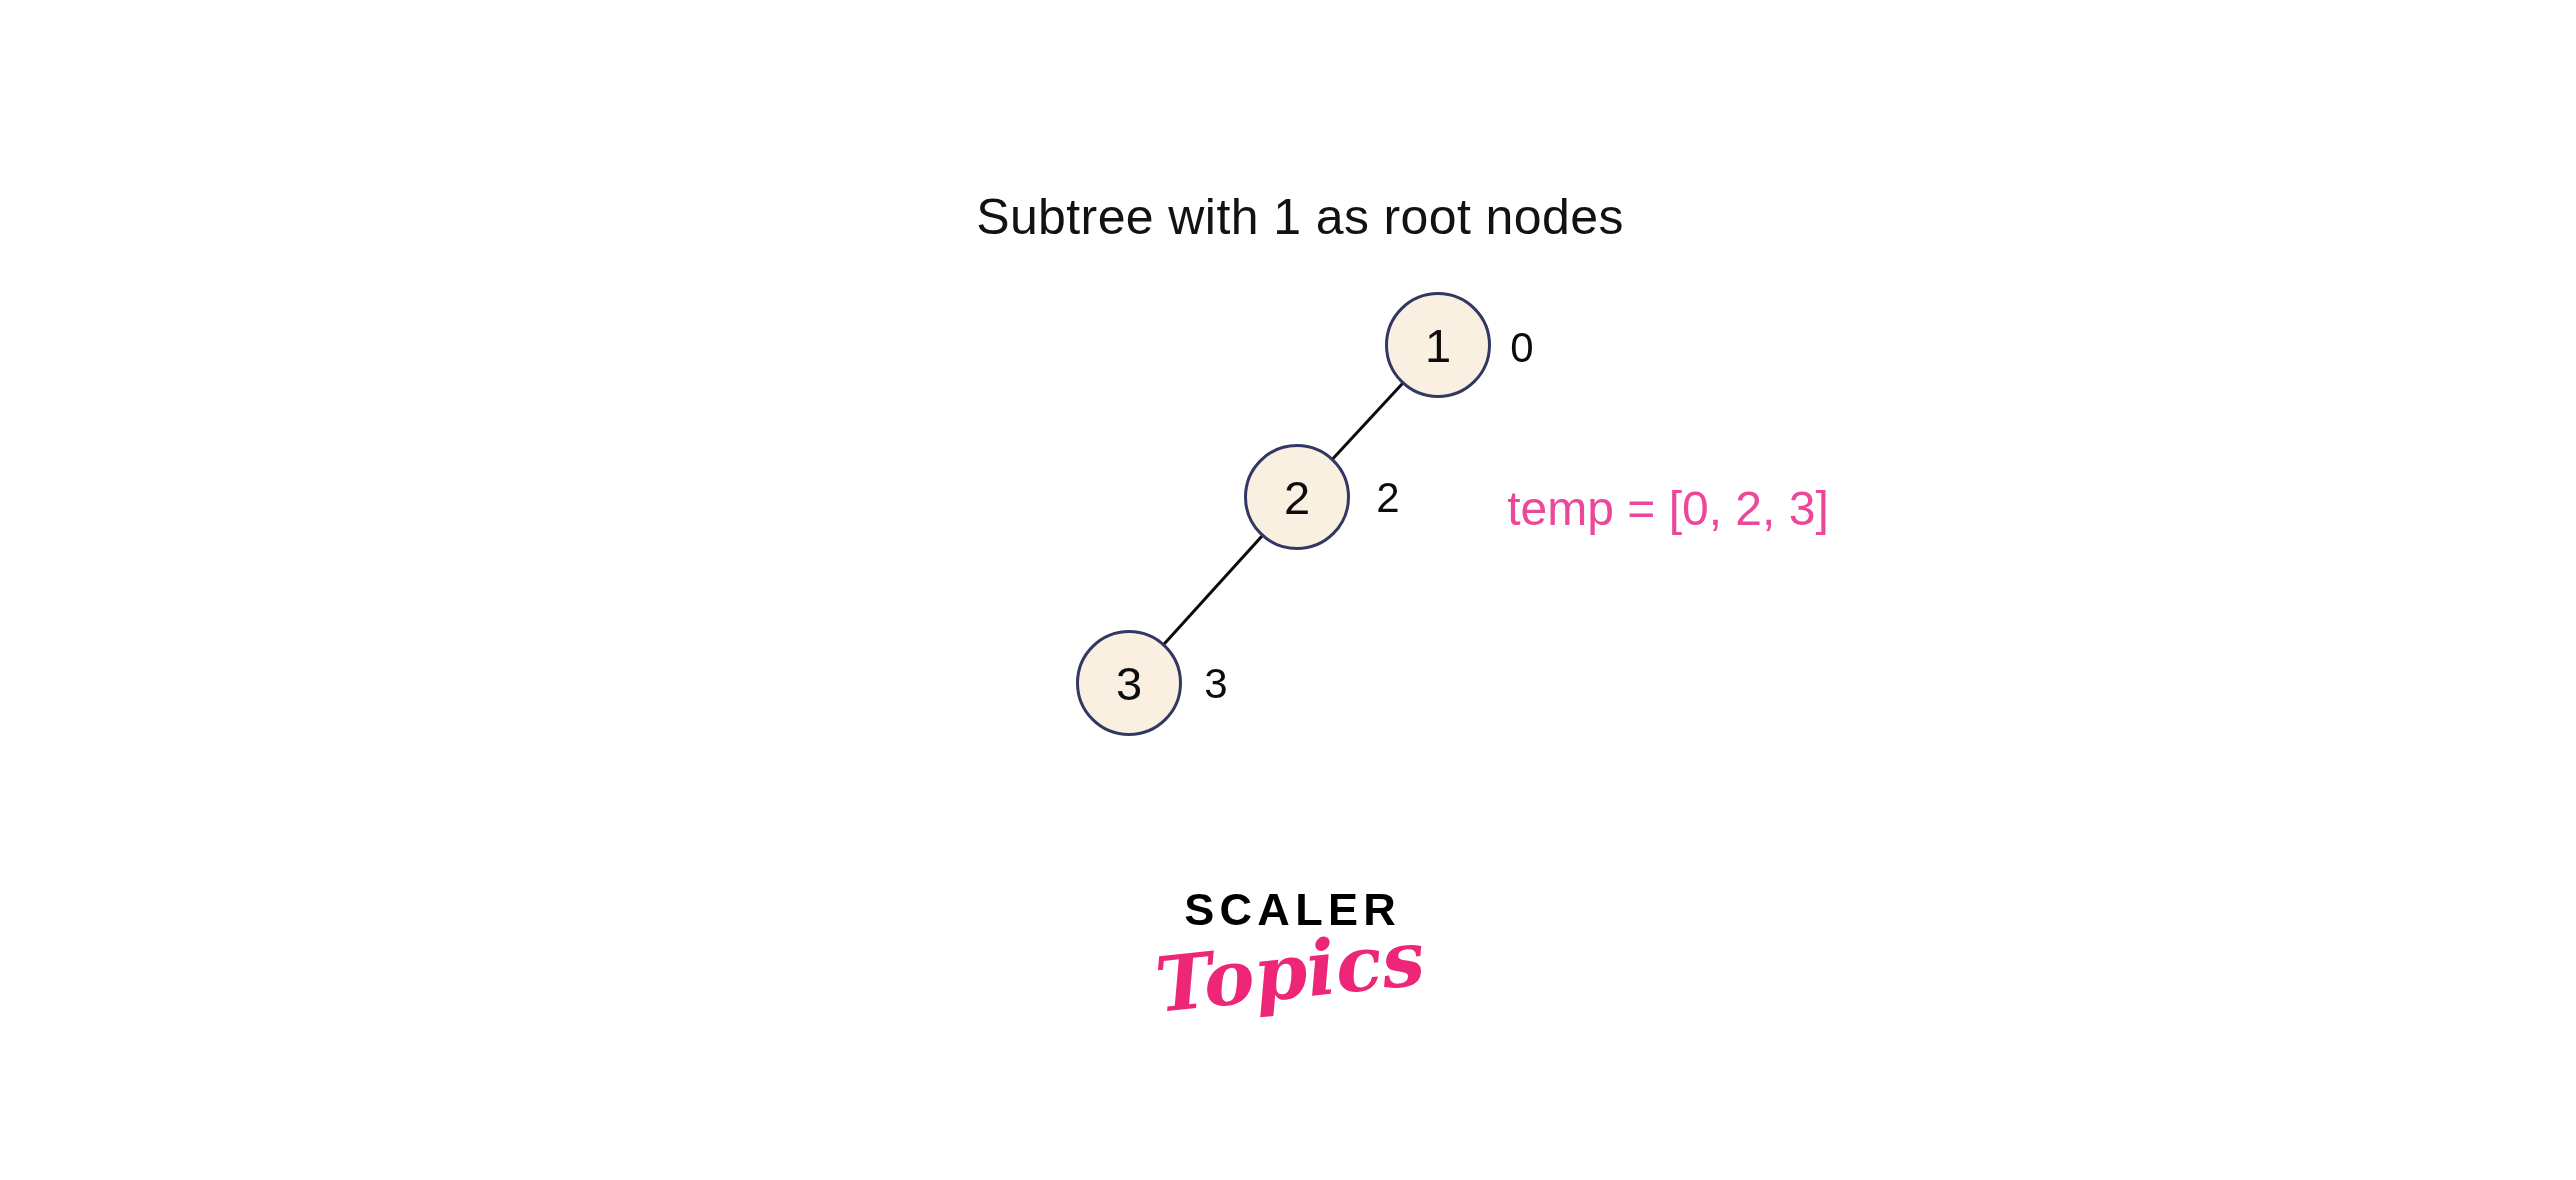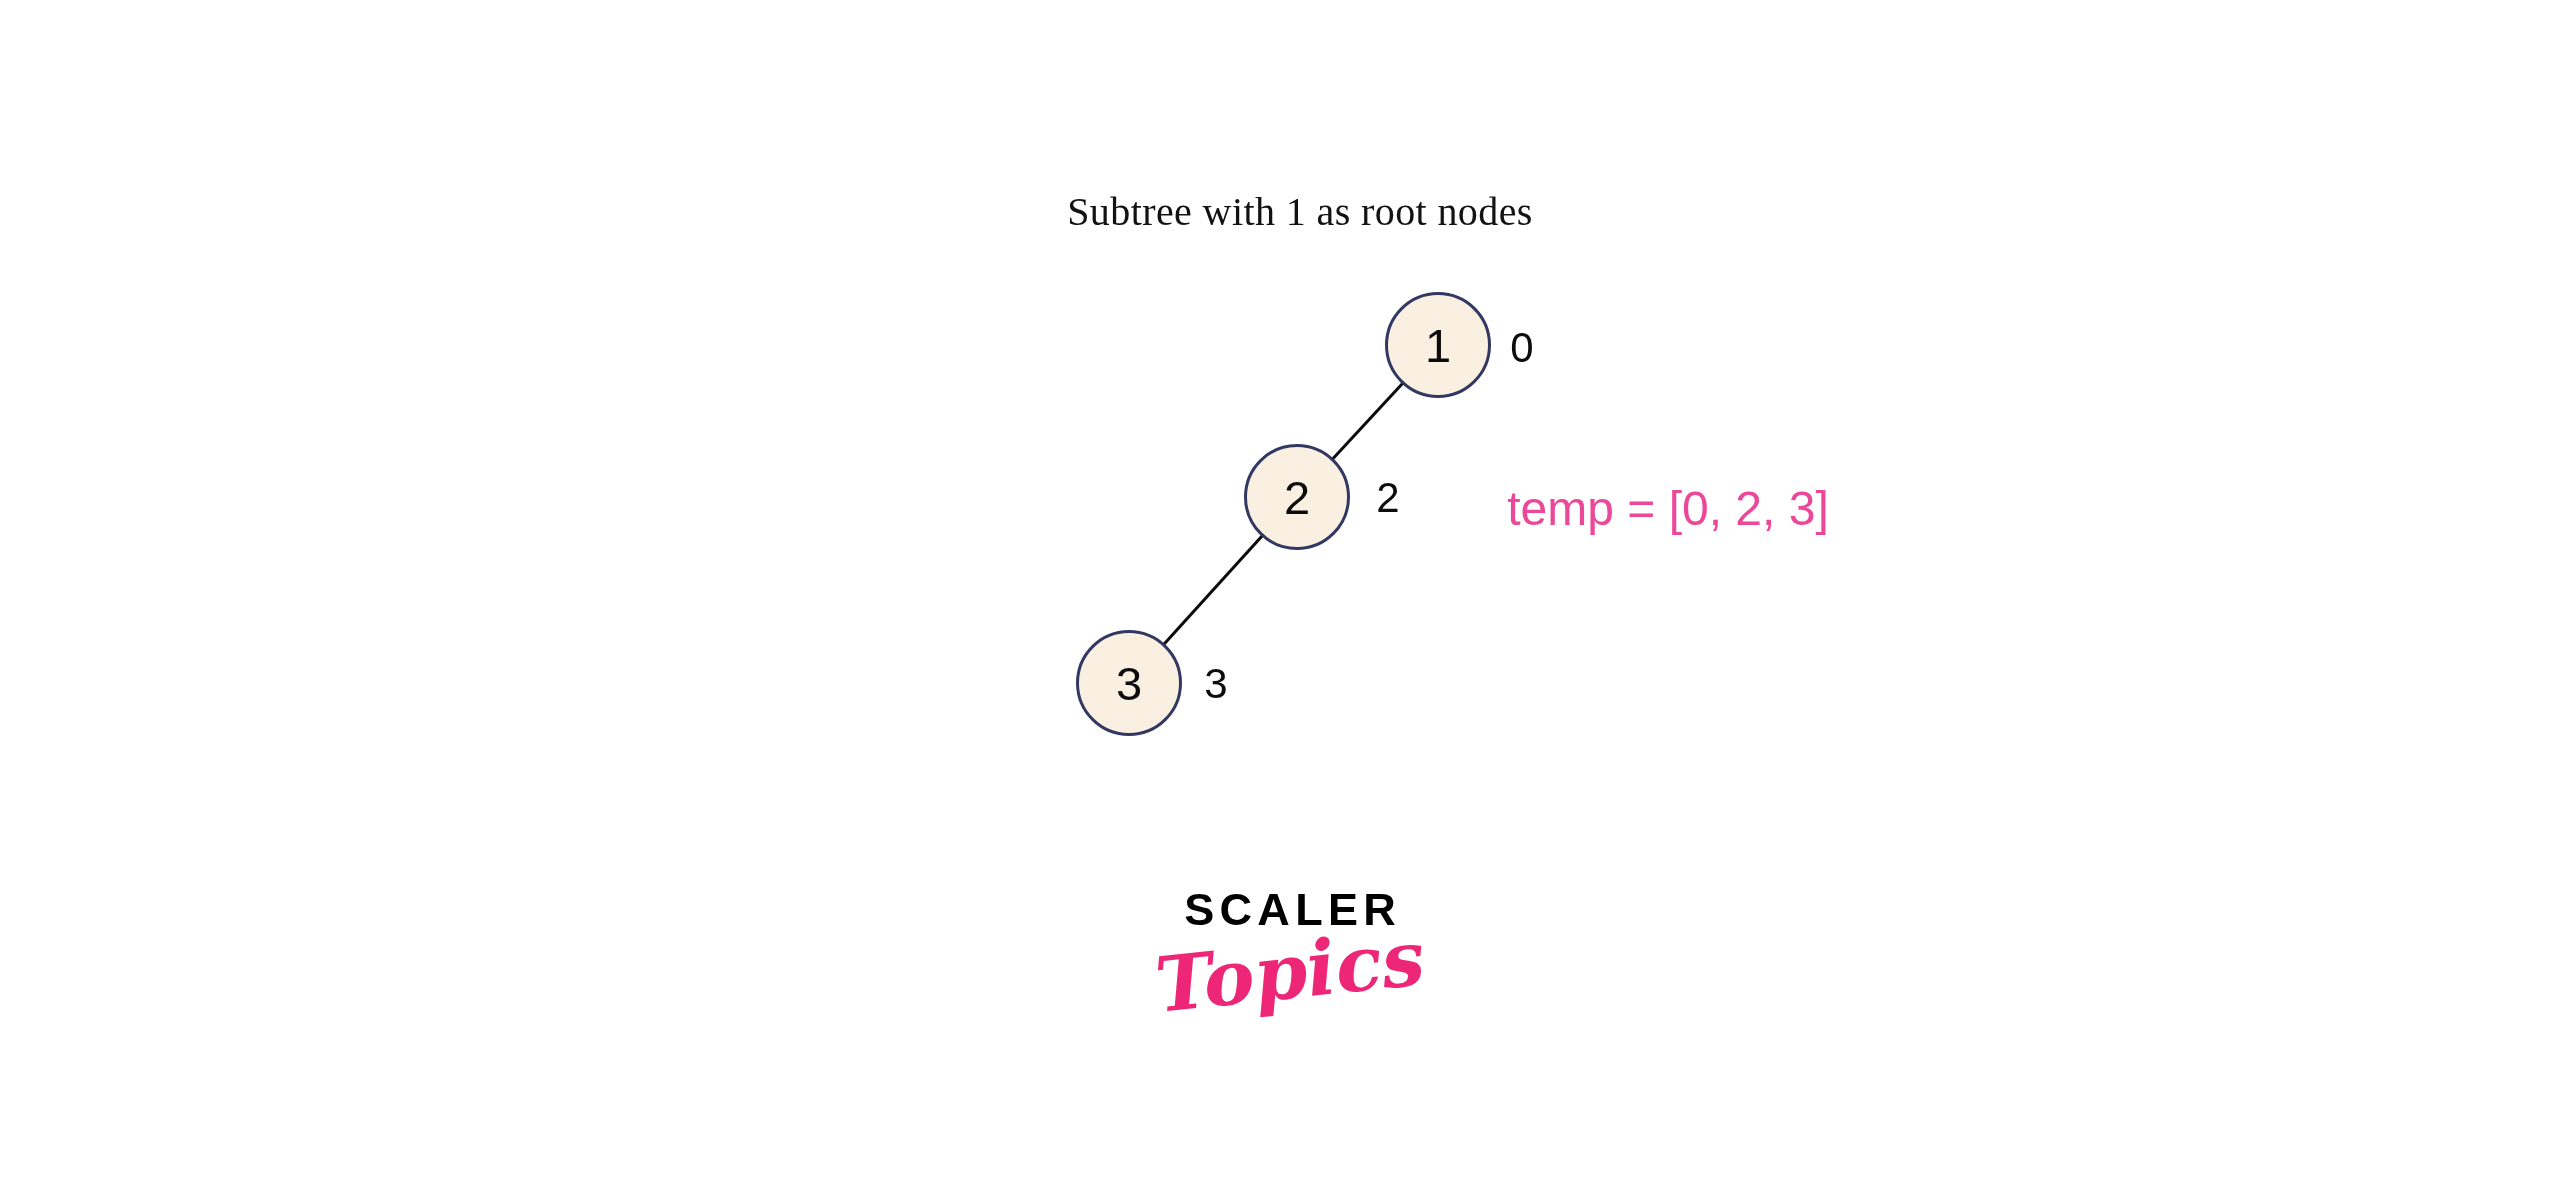--- a/index.html
+++ b/index.html
@@ -11,26 +11,25 @@
     overflow: hidden;
     font-family: "Liberation Sans", "DejaVu Sans", sans-serif;
   }
 
   
   .diagram-title {
     position: absolute;
     left: 1300px;
     top: 192px;
     transform: translateX(-50%);
-    font-size: 40px;
+    font-size: 50px;
     line-height: 1;
     color: #121212;
     white-space: nowrap;
     letter-spacing: 0.4px;
-    font-family: Liberation Serif, serif;
   }
 
   
   .edges-svg { position: absolute; left: 0; top: 0; }
 
   
   .tree-node {
     position: absolute;
     width: 106px;
     height: 106px;

